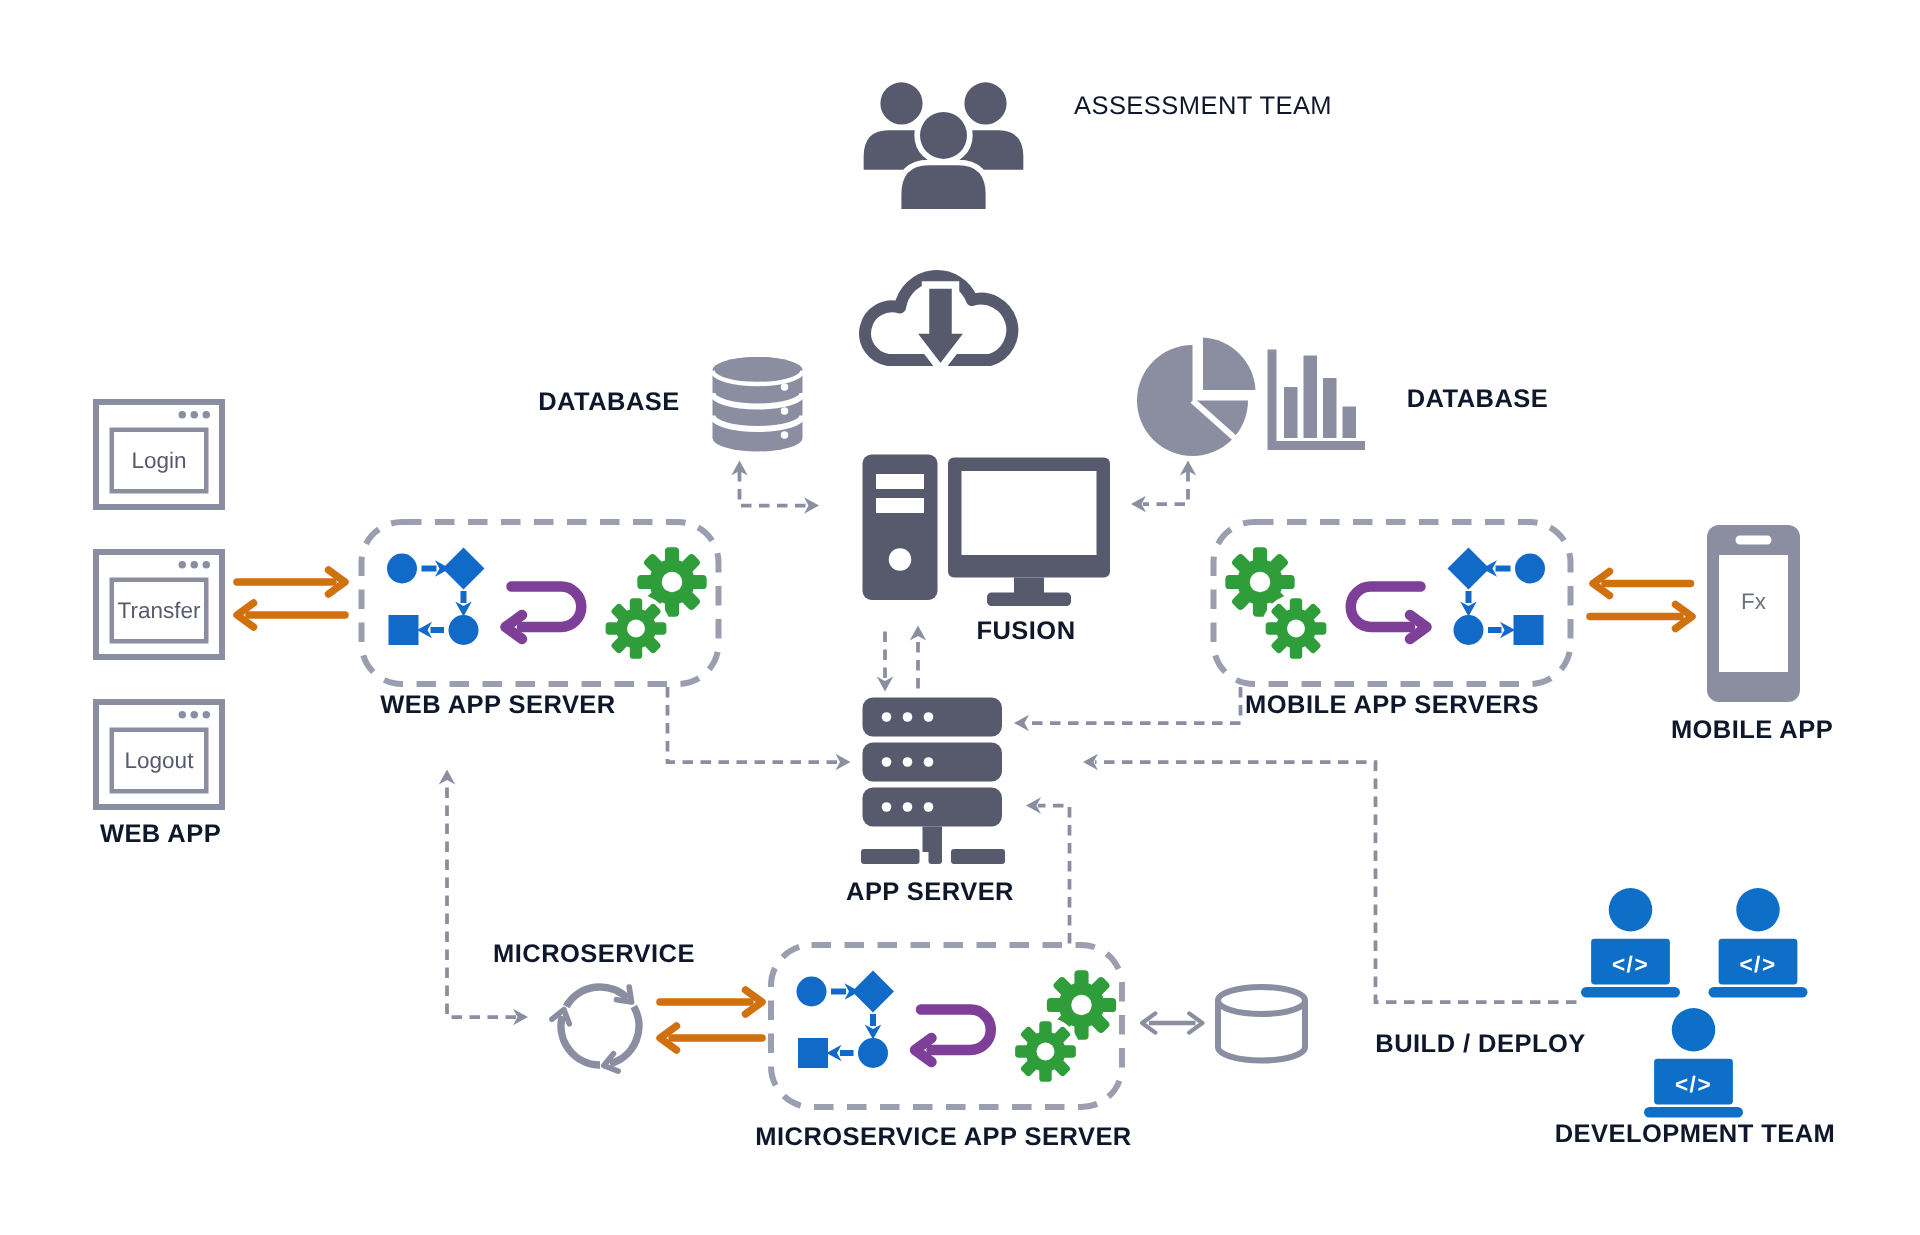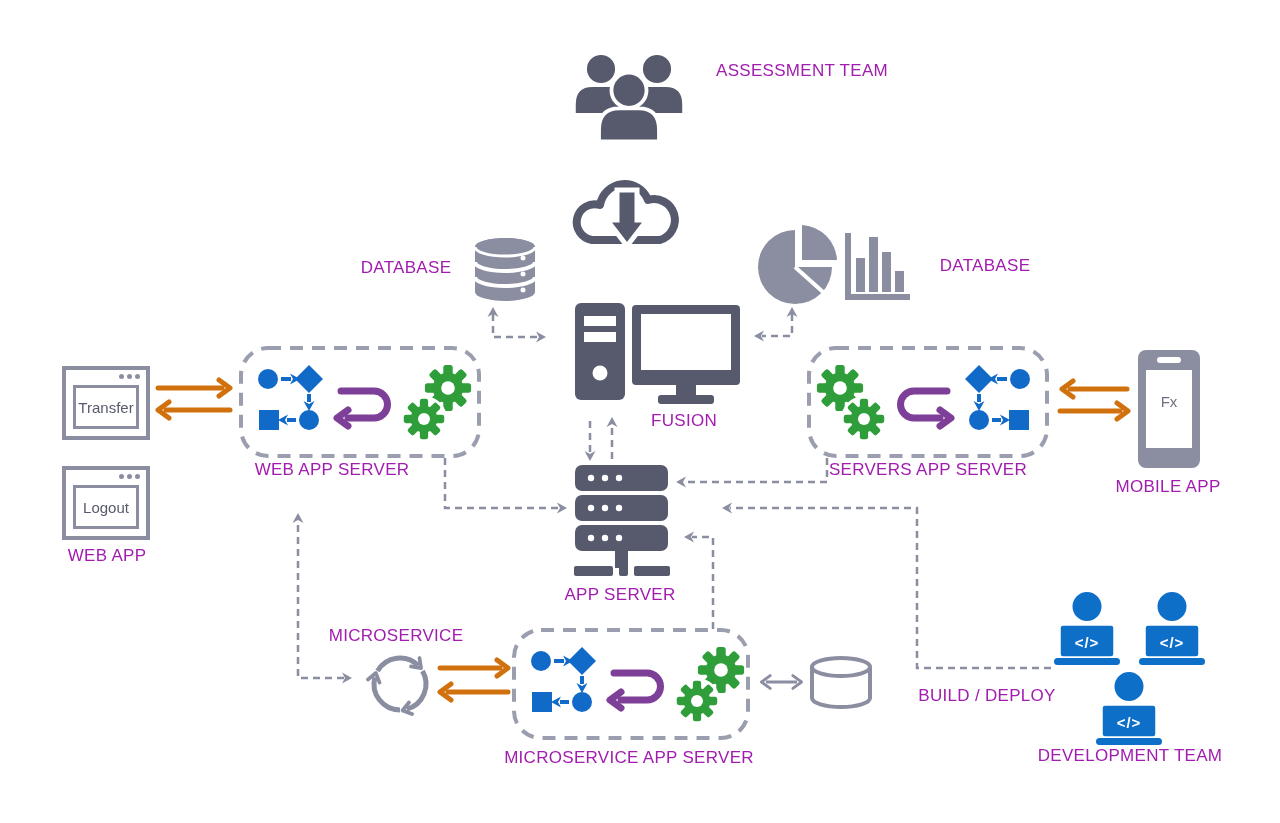--- a/index.html
+++ b/index.html
@@ -1,21 +1,21 @@
 <!DOCTYPE html>
 <html><head>
 <meta charset="utf-8">
 <style>
   html,body{margin:0;padding:0;background:#fff;}
   .stage{position:relative;width:1280px;height:823px;background:#ffffff;
          font-family:"Liberation Sans",sans-serif;overflow:hidden;}
   .layer{position:absolute;left:0;top:0;}
-  .lbl{position:absolute;color:#a21caf;font-size:17px;line-height:20px;
+  .lbl{position:absolute;color:#0f172a;font-size:17px;line-height:20px;
        letter-spacing:.3px;white-space:nowrap;text-align:right;}
-  .lbl.c{transform:translateX(-50%);}
+  .lbl.c{transform:translateX(-50%);font-weight:bold;}
   .window{position:absolute;left:62px;width:80px;height:66px;border:4px solid #8b8ea1;background:#fff;}
   .window .dots{position:absolute;top:4px;right:6px;display:flex;gap:3px;}
   .window .dots i{width:5px;height:5px;border-radius:50%;background:#8b8ea1;}
   .window .inner{position:absolute;left:7px;right:7px;top:15px;bottom:7px;border:3px solid #8b8ea1;
                  display:flex;align-items:center;justify-content:center;
                  color:#575a6d;font-size:15px;}
   .fx{position:absolute;left:1146px;top:370px;width:46px;height:62px;display:flex;
       align-items:center;justify-content:center;color:#6e7183;font-size:15px;}
 </style>
 </head>
@@ -236,20 +236,28 @@
       </g>
       <g transform="translate(1129,702)">
         <use href="#person"></use>
         <rect x="-28" y="2" width="56" height="34" rx="4" fill="#0e6fc9" stroke="#ffffff" stroke-width="3.5"></rect>
         <rect x="-33" y="36" width="66" height="7" rx="3.5" fill="#0e6fc9"></rect>
         <text x="0" y="26" text-anchor="middle" fill="#ffffff" font-size="15" font-weight="bold" letter-spacing="1">&lt;/&gt;</text>
       </g>
     </g>
   </svg>
 
+  <div class="window" style="top:266px">
+    <div class="dots">
+        <i></i>
+        <i></i>
+        <i></i>
+      </div>
+    <div class="inner">Login</div>
+  </div>
   <div class="window" style="top:366px">
     <div class="dots">
         <i></i>
         <i></i>
         <i></i>
       </div>
     <div class="inner">Transfer</div>
   </div>
   <div class="window" style="top:466px">
     <div class="dots">
@@ -260,21 +268,21 @@
     <div class="inner">Logout</div>
   </div>
 
   <div class="fx">Fx</div>
 
   <div class="lbl" style="left:716px;top:61px">ASSESSMENT TEAM</div>
   <div class="lbl c" style="left:406px;top:258px">DATABASE</div>
   <div class="lbl c" style="left:985px;top:256px">DATABASE</div>
   <div class="lbl c" style="left:684px;top:411px">FUSION</div>
   <div class="lbl c" style="left:332px;top:460px">WEB APP SERVER</div>
-  <div class="lbl c" style="left:928px;top:460px">SERVERS APP SERVER</div>
+  <div class="lbl c" style="left:928px;top:460px">MOBILE APP SERVERS</div>
   <div class="lbl c" style="left:1168px;top:477px">MOBILE APP</div>
   <div class="lbl c" style="left:107px;top:546px">WEB APP</div>
   <div class="lbl c" style="left:620px;top:585px">APP SERVER</div>
   <div class="lbl c" style="left:396px;top:626px">MICROSERVICE</div>
   <div class="lbl c" style="left:987px;top:686px">BUILD / DEPLOY</div>
   <div class="lbl c" style="left:629px;top:748px">MICROSERVICE APP SERVER</div>
   <div class="lbl c" style="left:1130px;top:746px">DEVELOPMENT TEAM</div>
 
 </div>
 

